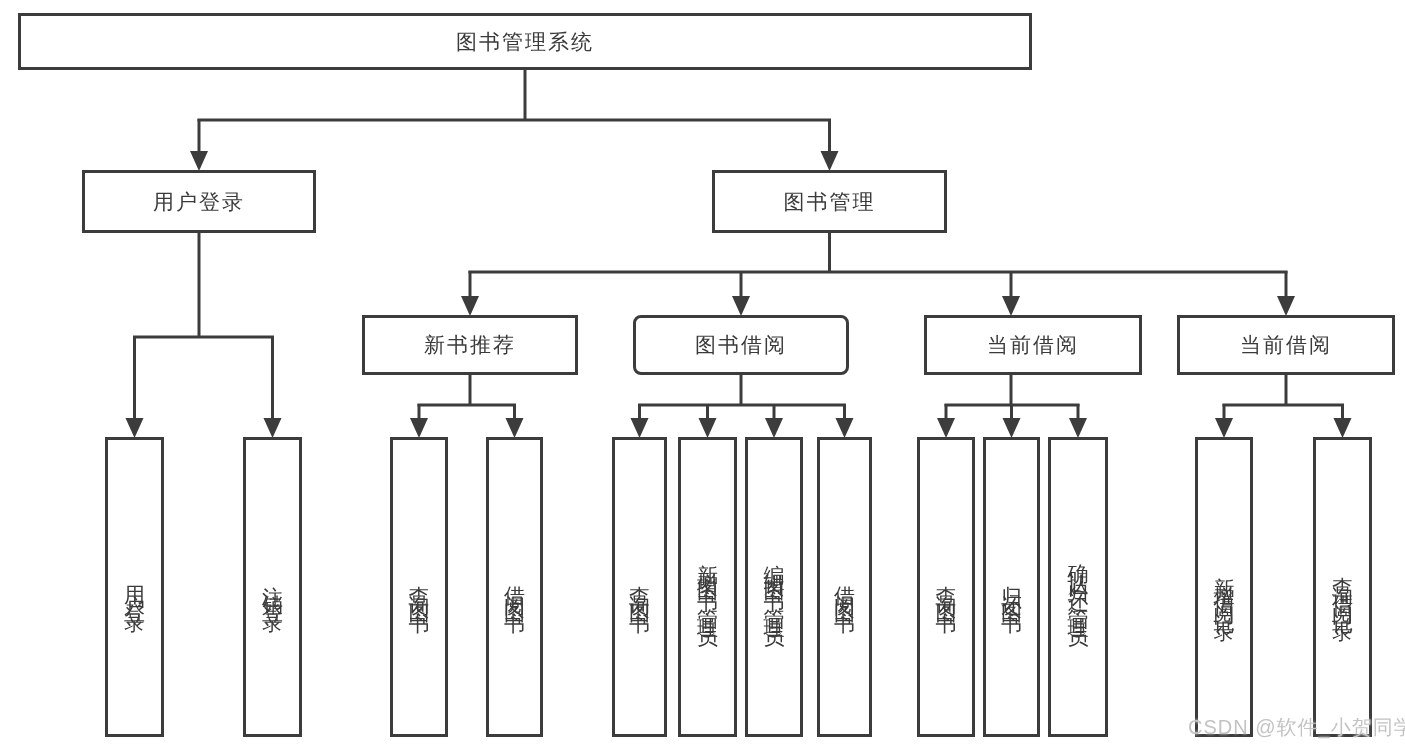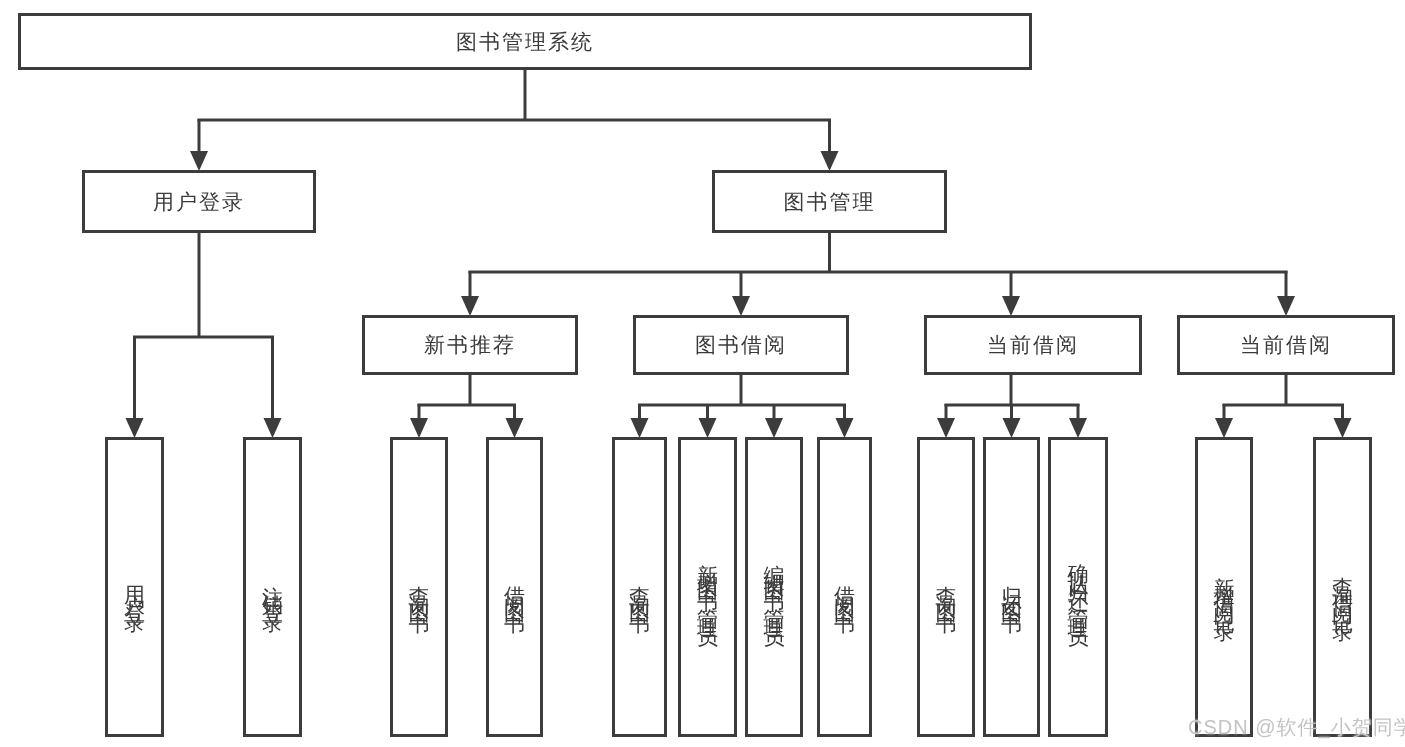--- a/index.html
+++ b/index.html
@@ -115,21 +115,21 @@
       </div>
       <div class="node h" style="left: 82px; top: 170px; width: 234px; height: 63px; border-color: rgb(60, 60, 60); color: rgb(58, 58, 58);">
         <span>用户登录</span>
       </div>
       <div class="node h" style="left: 712px; top: 170px; width: 235px; height: 63px; border-color: rgb(60, 60, 60); color: rgb(58, 58, 58);">
         <span>图书管理</span>
       </div>
       <div class="node h" style="left: 362px; top: 315px; width: 216px; height: 60px; border-color: rgb(60, 60, 60); color: rgb(58, 58, 58);">
         <span>新书推荐</span>
       </div>
-      <div class="node h" style="left: 633px; top: 315px; width: 216px; height: 60px; border-color: rgb(60, 60, 60); color: rgb(58, 58, 58);">
+      <div class="node h" style="left: 633px; top: 315px; width: 216px; height: 60px; border-color: rgb(60, 60, 60); color: rgb(58, 58, 58); border-radius: 8px;">
         <span>图书借阅</span>
       </div>
       <div class="node h" style="left: 902px; top: 315px; width: 218px; height: 60px; border-color: rgb(60, 60, 60); color: rgb(58, 58, 58); margin-left: 22px;">
         <span>当前借阅</span>
       </div>
       <div class="node h" style="left: 1177px; top: 315px; width: 218px; height: 60px; border-color: rgb(60, 60, 60); color: rgb(58, 58, 58);">
         <span>当前借阅</span>
       </div>
       <div class="node v" style="left: 105px; top: 437px; width: 59px; height: 300px; border-color: rgb(60, 60, 60); color: rgb(58, 58, 58);">
         <span>用户登录</span>

